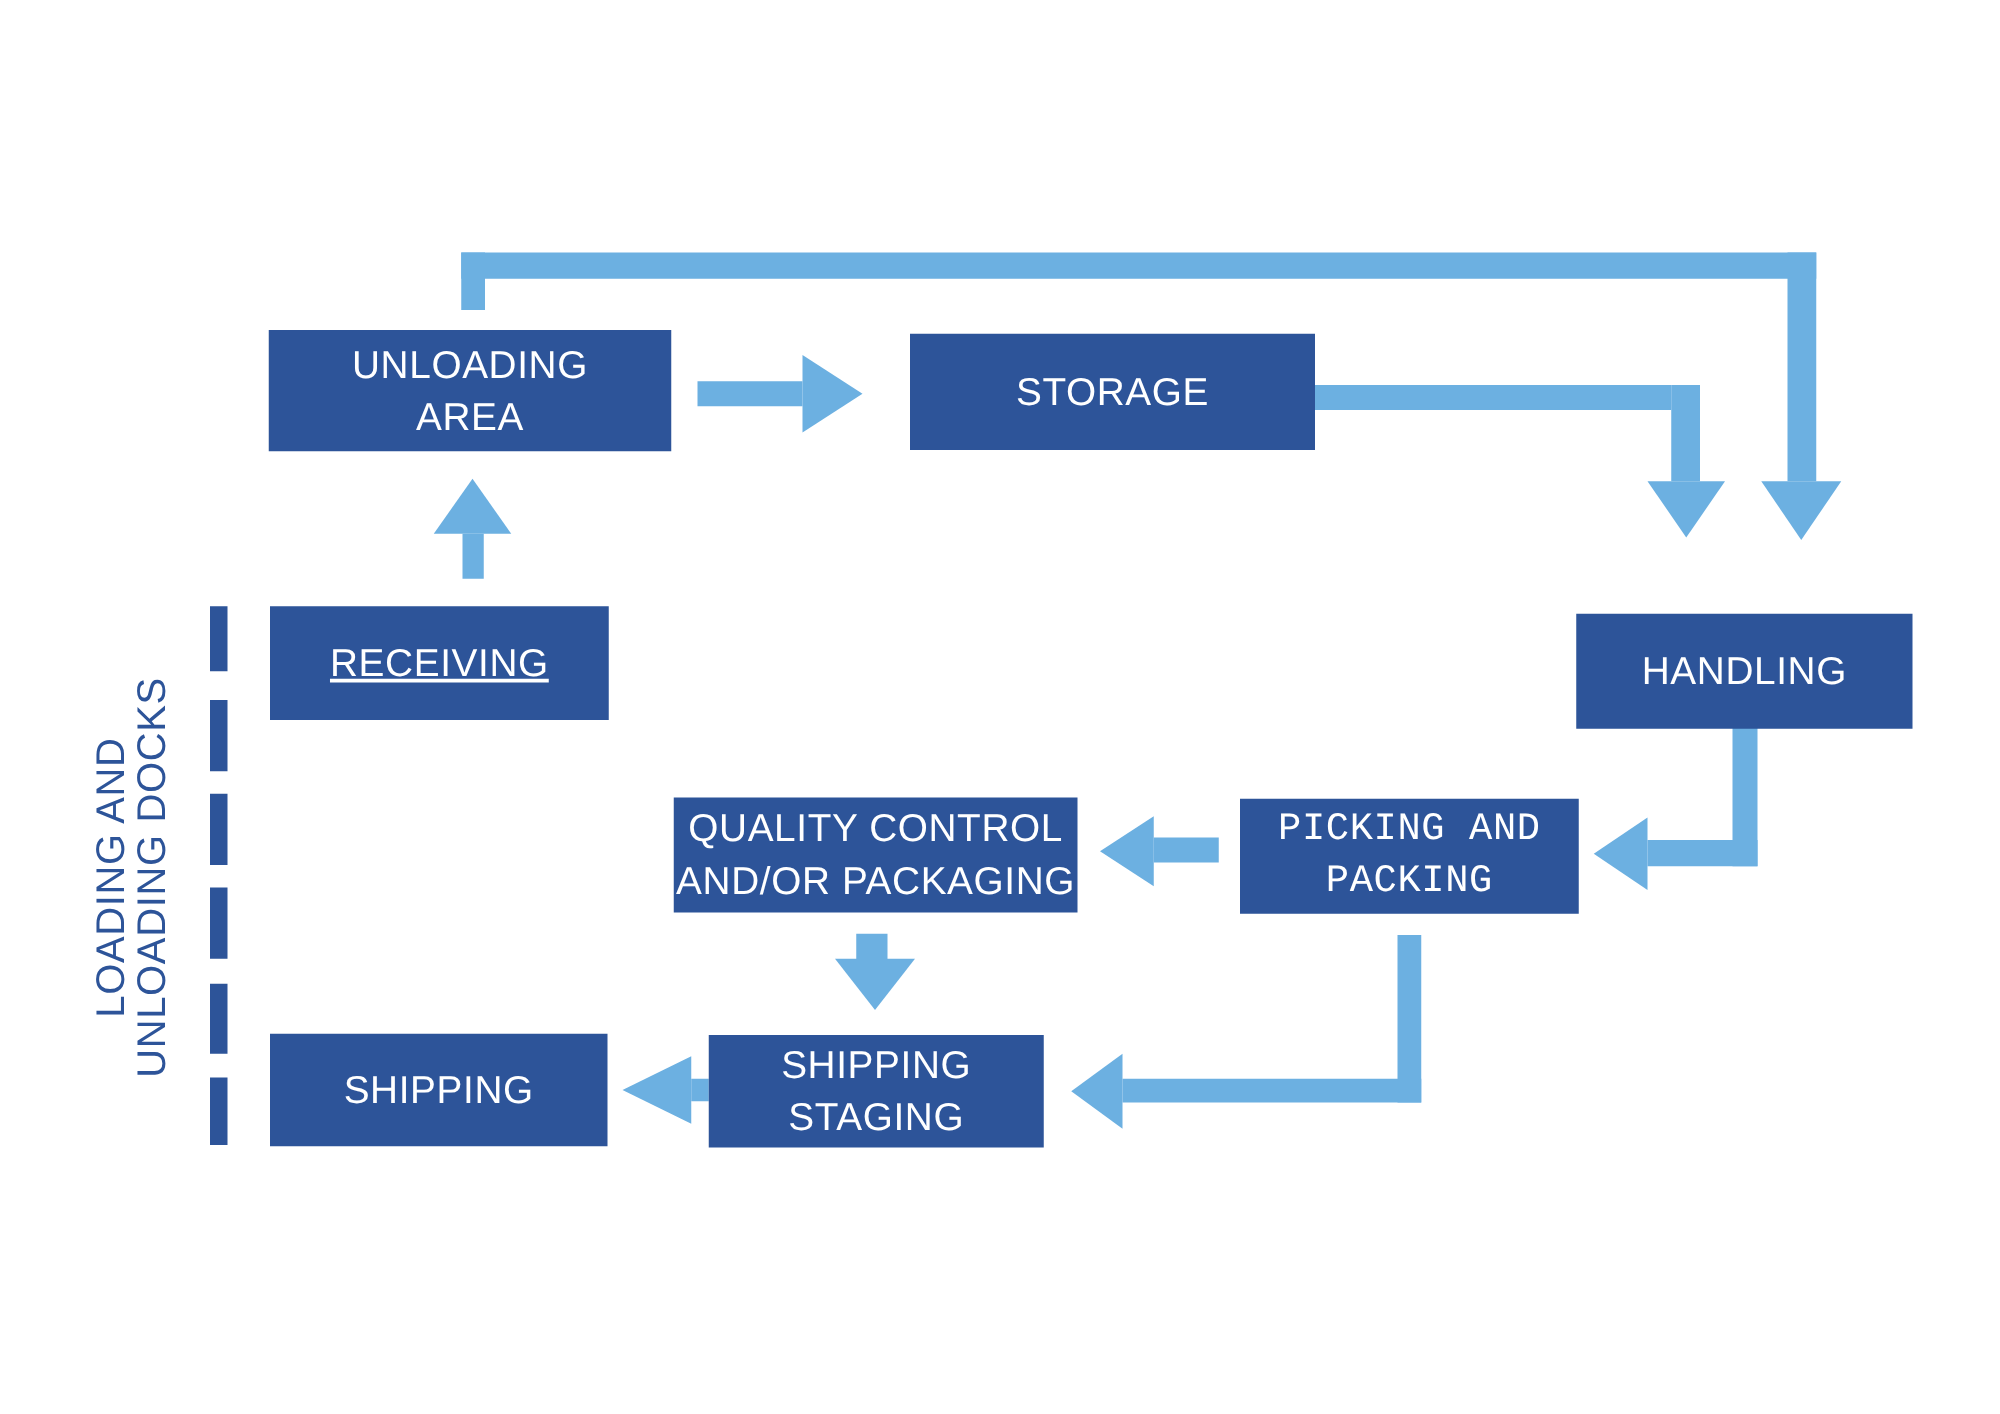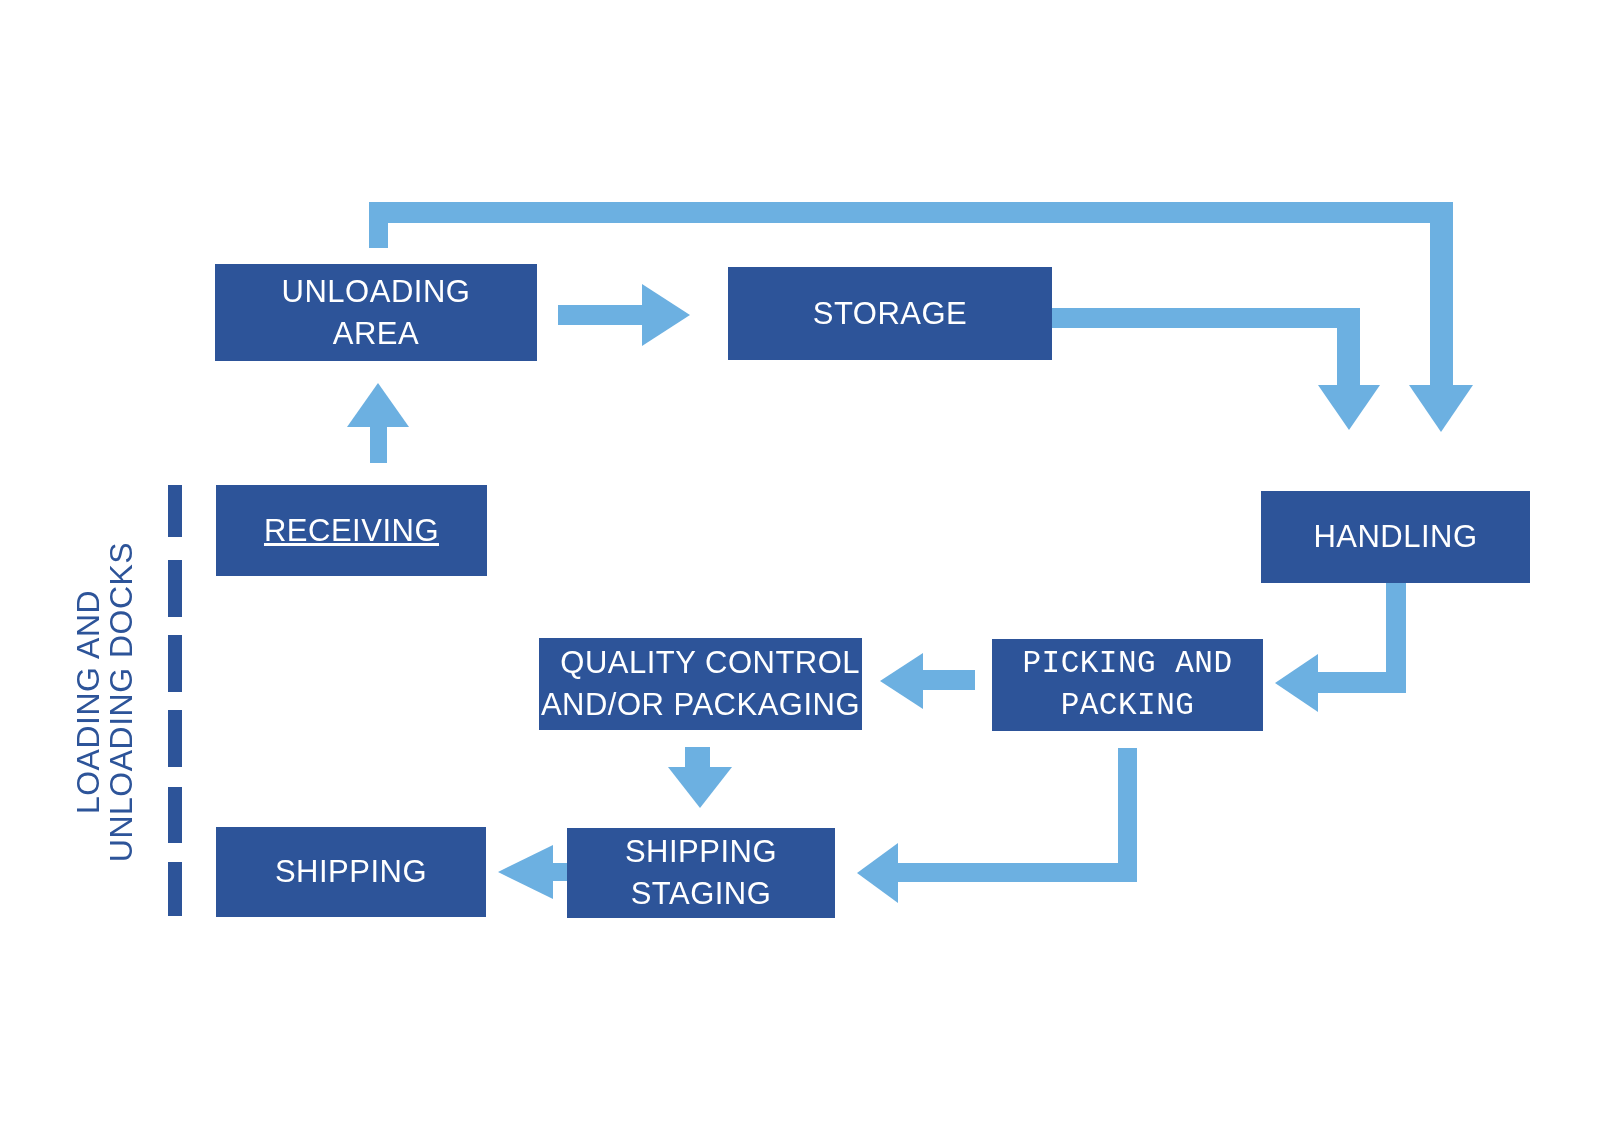--- a/index.html
+++ b/index.html
@@ -106,19 +106,19 @@
   <div class="side-label">LOADING AND
 UNLOADING DOCKS</div>
 
   <div class="node" style="left:215px;top:264px;width:322px;height:97px;">UNLOADING
 AREA</div>
   <div class="node" style="left:728px;top:267px;width:324px;height:93px;">STORAGE</div>
   <div class="node" style="left:1261px;top:455px;width:269px;height:92px;margin-top:36px;">HANDLING</div>
   <div class="node" style="left:216px;top:485px;width:271px;height:91px;text-decoration:underline;">RECEIVING</div>
   <div class="node" style="left:992px;top:639px;width:271px;height:92px;font-family:Liberation Mono, monospace;">PICKING AND
 PACKING</div>
-  <div class="node" style="left:539px;top:638px;width:323px;height:92px;text-align:right;">QUALITY CONTROL
+  <div class="node" style="left:539px;top:638px;width:323px;height:92px;">QUALITY CONTROL
 AND/OR PACKAGING</div>
   <div class="node" style="left:567px;top:828px;width:268px;height:90px;">SHIPPING
 STAGING</div>
   <div class="node" style="left:216px;top:827px;width:270px;height:90px;">SHIPPING</div>
 
 </div>
 
 </body></html>

